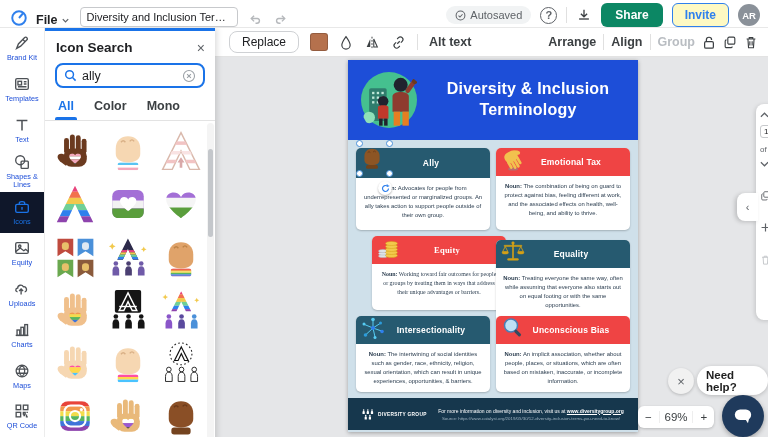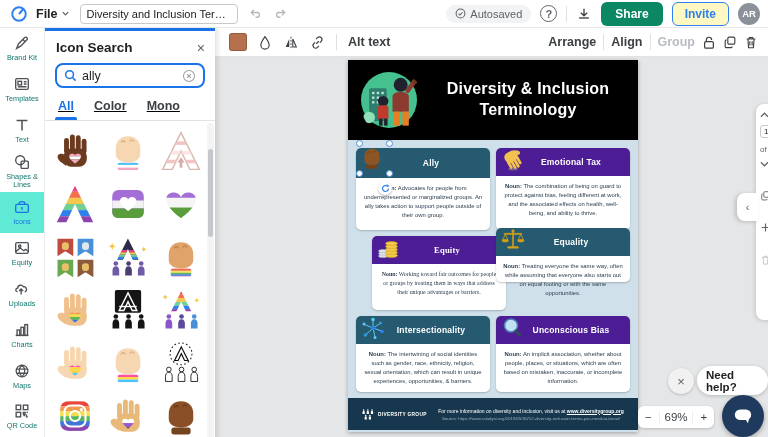--- a/index.html
+++ b/index.html
@@ -2,21 +2,21 @@
 <html><head>
 <meta charset="utf-8">
 <style>
   * { margin:0; padding:0; box-sizing:border-box; }
   html,body { width:768px; height:437px; overflow:hidden; }
   body { font-family:"Liberation Sans", sans-serif; background:#e5e6e8; }
   .app { position:relative; width:768px; height:437px; overflow:hidden; background:#e5e6e8; }
 
   
   .topbar { position:absolute; left:0; top:0; width:768px; height:28px; background:#fff;
-            border-bottom:1px solid #e8e8e8; display:flex; align-items:center; padding:0 8px; z-index:30; }
+            border-bottom:1px solid #e8e8e8; display:flex; align-items:flex-end; padding:0 8px; z-index:30; }
   .logo { width:18px; height:18px; margin:0 8px 0 2px; }
   .file-group { display:flex; align-items:center; gap:3px; font-size:12.5px; font-weight:bold; color:#202124; margin-right:10px; cursor:pointer; }
   .title-input { width:158px; height:20px; border:1px solid #c7c9cc; border-radius:4px; font-size:11px;
                  padding:0 6px; color:#202124; font-family:"Liberation Sans",sans-serif; white-space:nowrap; overflow:hidden; text-overflow:ellipsis; }
   .hist-btn { margin-left:10px; opacity:.55; }
   .top-right { margin-left:auto; display:flex; align-items:center; gap:9px; }
   .autosave-pill { display:flex; align-items:center; gap:4px; background:#f1f3f4; border-radius:12px;
                    padding:3px 9px; font-size:11px; color:#5f6368; }
   .help-circle { width:17px; height:17px; border:1.4px solid #5f6368; border-radius:50%; font-size:11px;
                  color:#5f6368; display:flex; align-items:center; justify-content:center; font-weight:bold; }
@@ -25,38 +25,38 @@
                border-radius:6px; padding:5px 14px; cursor:pointer; }
   .btn-invite { background:#fef9c3; color:#2f80ed; font-size:12px; font-weight:bold;
                 border:1.5px solid #2f80ed; border-radius:6px; padding:4px 12px; cursor:pointer; }
   .avatar { width:22px; height:22px; border-radius:50%; background:#8a9199; color:#fff; font-size:9.5px;
             font-weight:bold; display:flex; align-items:center; justify-content:center; }
 
   
   .sidebar { position:absolute; left:0; top:28px; width:45px; height:409px; background:#fff;
              border-right:1px solid #ececec; display:flex; flex-direction:column; z-index:25; }
   .side-item { height:41px; display:flex; flex-direction:column; align-items:center; justify-content:center;
-               gap:2px; cursor:pointer; color:#0f766e; }
+               gap:2px; cursor:pointer; color:#1d4ed8; }
   .side-item .lbl { font-size:7.3px; text-align:center; line-height:1.15; }
   .side-item svg { stroke:#4d5156; }
-  .side-item.active { background:#5eead4; color:#1a73e8; }
+  .side-item.active { background:#0f172a; color:#1a73e8; }
   .side-item.active svg { stroke:#1a73e8; }
 
   
   .icon-panel { position:absolute; left:45px; top:28px; width:170px; height:422px; background:#fff;
                 box-shadow:2px 0 6px rgba(0,0,0,.14); z-index:20; overflow:hidden; }
   .loader { height:3px; background:#1a73e8; width:100%; }
   .panel-head { display:flex; align-items:center; justify-content:space-between; padding:9px 10px 6px 11px; }
   .panel-title { font-size:13.5px; font-weight:bold; color:#202124; }
   .panel-close { font-size:14px; color:#5f6368; cursor:pointer; line-height:1; }
   .search-box { margin:2px 10px 0; height:25px; border:2px solid #1a73e8; border-radius:8px;
                 display:flex; align-items:center; padding:0 7px; gap:5px; }
   .search-box input { border:none; outline:none; flex:1; font-size:12.5px; color:#202124; width:80px;
                       font-family:"Liberation Sans",sans-serif; }
-  .tabs { display:flex; gap:20px; padding:11px 13px 0;text-decoration:underline; }
+  .tabs { display:flex; gap:20px; padding:11px 13px 0; }
   .tab { font-size:12.5px; font-weight:bold; color:#3c4043; padding-bottom:7px; position:relative; cursor:pointer; }
   .tab.active { color:#1a73e8; }
   .tab.active::after { content:""; position:absolute; left:-3px; right:-3px; bottom:0; height:3px;
                        background:#1a73e8; border-radius:2px 2px 0 0; }
   .tabs-rule { border-bottom:1px solid #e3e3e3; }
   .icon-grid { display:grid; grid-template-columns:repeat(3,1fr); padding:3px 8px 0 4px; }
   .icon-cell { height:53px; display:flex; align-items:center; justify-content:center; cursor:pointer; border-radius:4px; }
   .icon-cell svg { width:42px; height:42px; }
   .panel-scroll { position:absolute; right:1px; top:95px; bottom:2px; width:7px; background:#f4f4f4; border-radius:4px; }
   .panel-thumb { position:absolute; top:26px; left:1px; width:5px; height:88px; background:#c4c7cb; border-radius:3px; }
@@ -70,38 +70,38 @@
   .swatch { width:18px; height:18px; border-radius:3px; border:1px solid rgba(0,0,0,.18); cursor:pointer; }
   .tbtn { display:flex; align-items:center; cursor:pointer; }
   .tlabel { font-weight:bold; cursor:pointer; }
   .tool-right { margin-left:auto; display:flex; align-items:center; gap:7px; }
   .disabled { color:#b9bdc2; }
 
   
   .canvas { position:absolute; left:215px; top:57px; width:553px; height:380px; background:#e5e6e8; z-index:1; }
   .page { position:absolute; left:133px; top:3px; width:290px; height:372px; background:#cfe0ea;
           box-shadow:0 1px 4px rgba(0,0,0,.3); }
-  .page-header { position:absolute; left:0; top:0; width:290px; height:80px; background:#000000;
+  .page-header { position:absolute; left:0; top:0; width:290px; height:80px; background:#1d4ed8;
                  display:flex; align-items:center;text-decoration:underline; }
   .illo { position:absolute; left:13px; top:12px; width:56px; height:56px; }
   .page-title { position:absolute; left:76px; right:6px; top:0; bottom:0; display:flex; align-items:center;
                 justify-content:center; text-align:center; color:#fff; font-size:16px; font-weight:bold;
                 line-height:1.3; letter-spacing:.2px; }
   .card { position:absolute; width:134px; background:#fff; border-radius:5px; box-shadow:0 1px 2px rgba(0,0,0,.22); }
   .card-header { height:28px; border-radius:5px 5px 0 0; position:relative; display:flex; align-items:center;
                  justify-content:center; }
   .card-header.teal { background:#265a70; }
-  .card-header.green { background:#4c1d95; }
+  .card-header.green { background:#ef4444; }
   .card-icon { position:absolute; left:5px; top:-3px; width:24px; height:30px; }
   .card-title { color:#fff; font-size:8.5px; font-weight:bold; padding-left:16px; letter-spacing:.2px; }
   .card-body { padding:6px 7px 5px; font-size:5.9px; line-height:1.5; color:#2c3e50; text-align:center; }
   .c1 { left:8px;  top:88px;  height:82px; }
   .c2 { left:148px; top:88px; height:82px; }
   .c3 { left:24px;  top:176px; height:74px;font-family:Liberation Serif, serif; }
-  .c4 { left:148px; top:168px; height:54px; }
+  .c4 { left:148px; top:180px; height:82px; }
   .c5 { left:8px;  top:256px; height:76px; }
   .c6 { left:148px; top:256px; height:76px; }
   .c1 .card-header { height:30px; }
   .handle { position:absolute; width:7px; height:7px; background:#fff; border:1.5px solid #4a90d9;
             border-radius:50%; z-index:6; }
   .rotate-handle { position:absolute; left:22px; top:33px; width:14px; height:14px; background:#fff;
                    border-radius:50%; box-shadow:0 1px 2px rgba(0,0,0,.3); display:flex; align-items:center;
                    justify-content:center; z-index:6; }
   .page-footer { position:absolute; left:0; top:338px; width:290px; height:32px; background:#16374d;
                  display:flex; align-items:center; }
@@ -590,20 +590,21 @@
           <rect x="13" y="37" width="22" height="8" rx="3" fill="#74431f"></rect>
         </svg>
       </div>
     </div>
     <div class="panel-scroll">
         <div class="panel-thumb"></div>
       </div>
   </section>
 
   <div class="toolbar">
+    <button class="btn-replace">Replace</button>
     <div class="swatch" style="background:#b5714d"></div>
     <span class="tbtn">
       <svg width="14" height="15" viewBox="0 0 16 18">
           <path d="M8 2 C8 2 3 9 3 12 a5 5 0 0 0 10 0 C13 9 8 2 8 2 Z" fill="none" stroke="#3c4043" stroke-width="1.4"></path>
         </svg>
     </span>
     <span class="tbtn">
       <svg width="16" height="15" viewBox="0 0 18 16">
           <path d="M7 4 L3 13 H7 Z" fill="#3c4043"></path>
           <path d="M11 4 L15 13 H11 Z" fill="none" stroke="#3c4043" stroke-width="1.2"></path>

